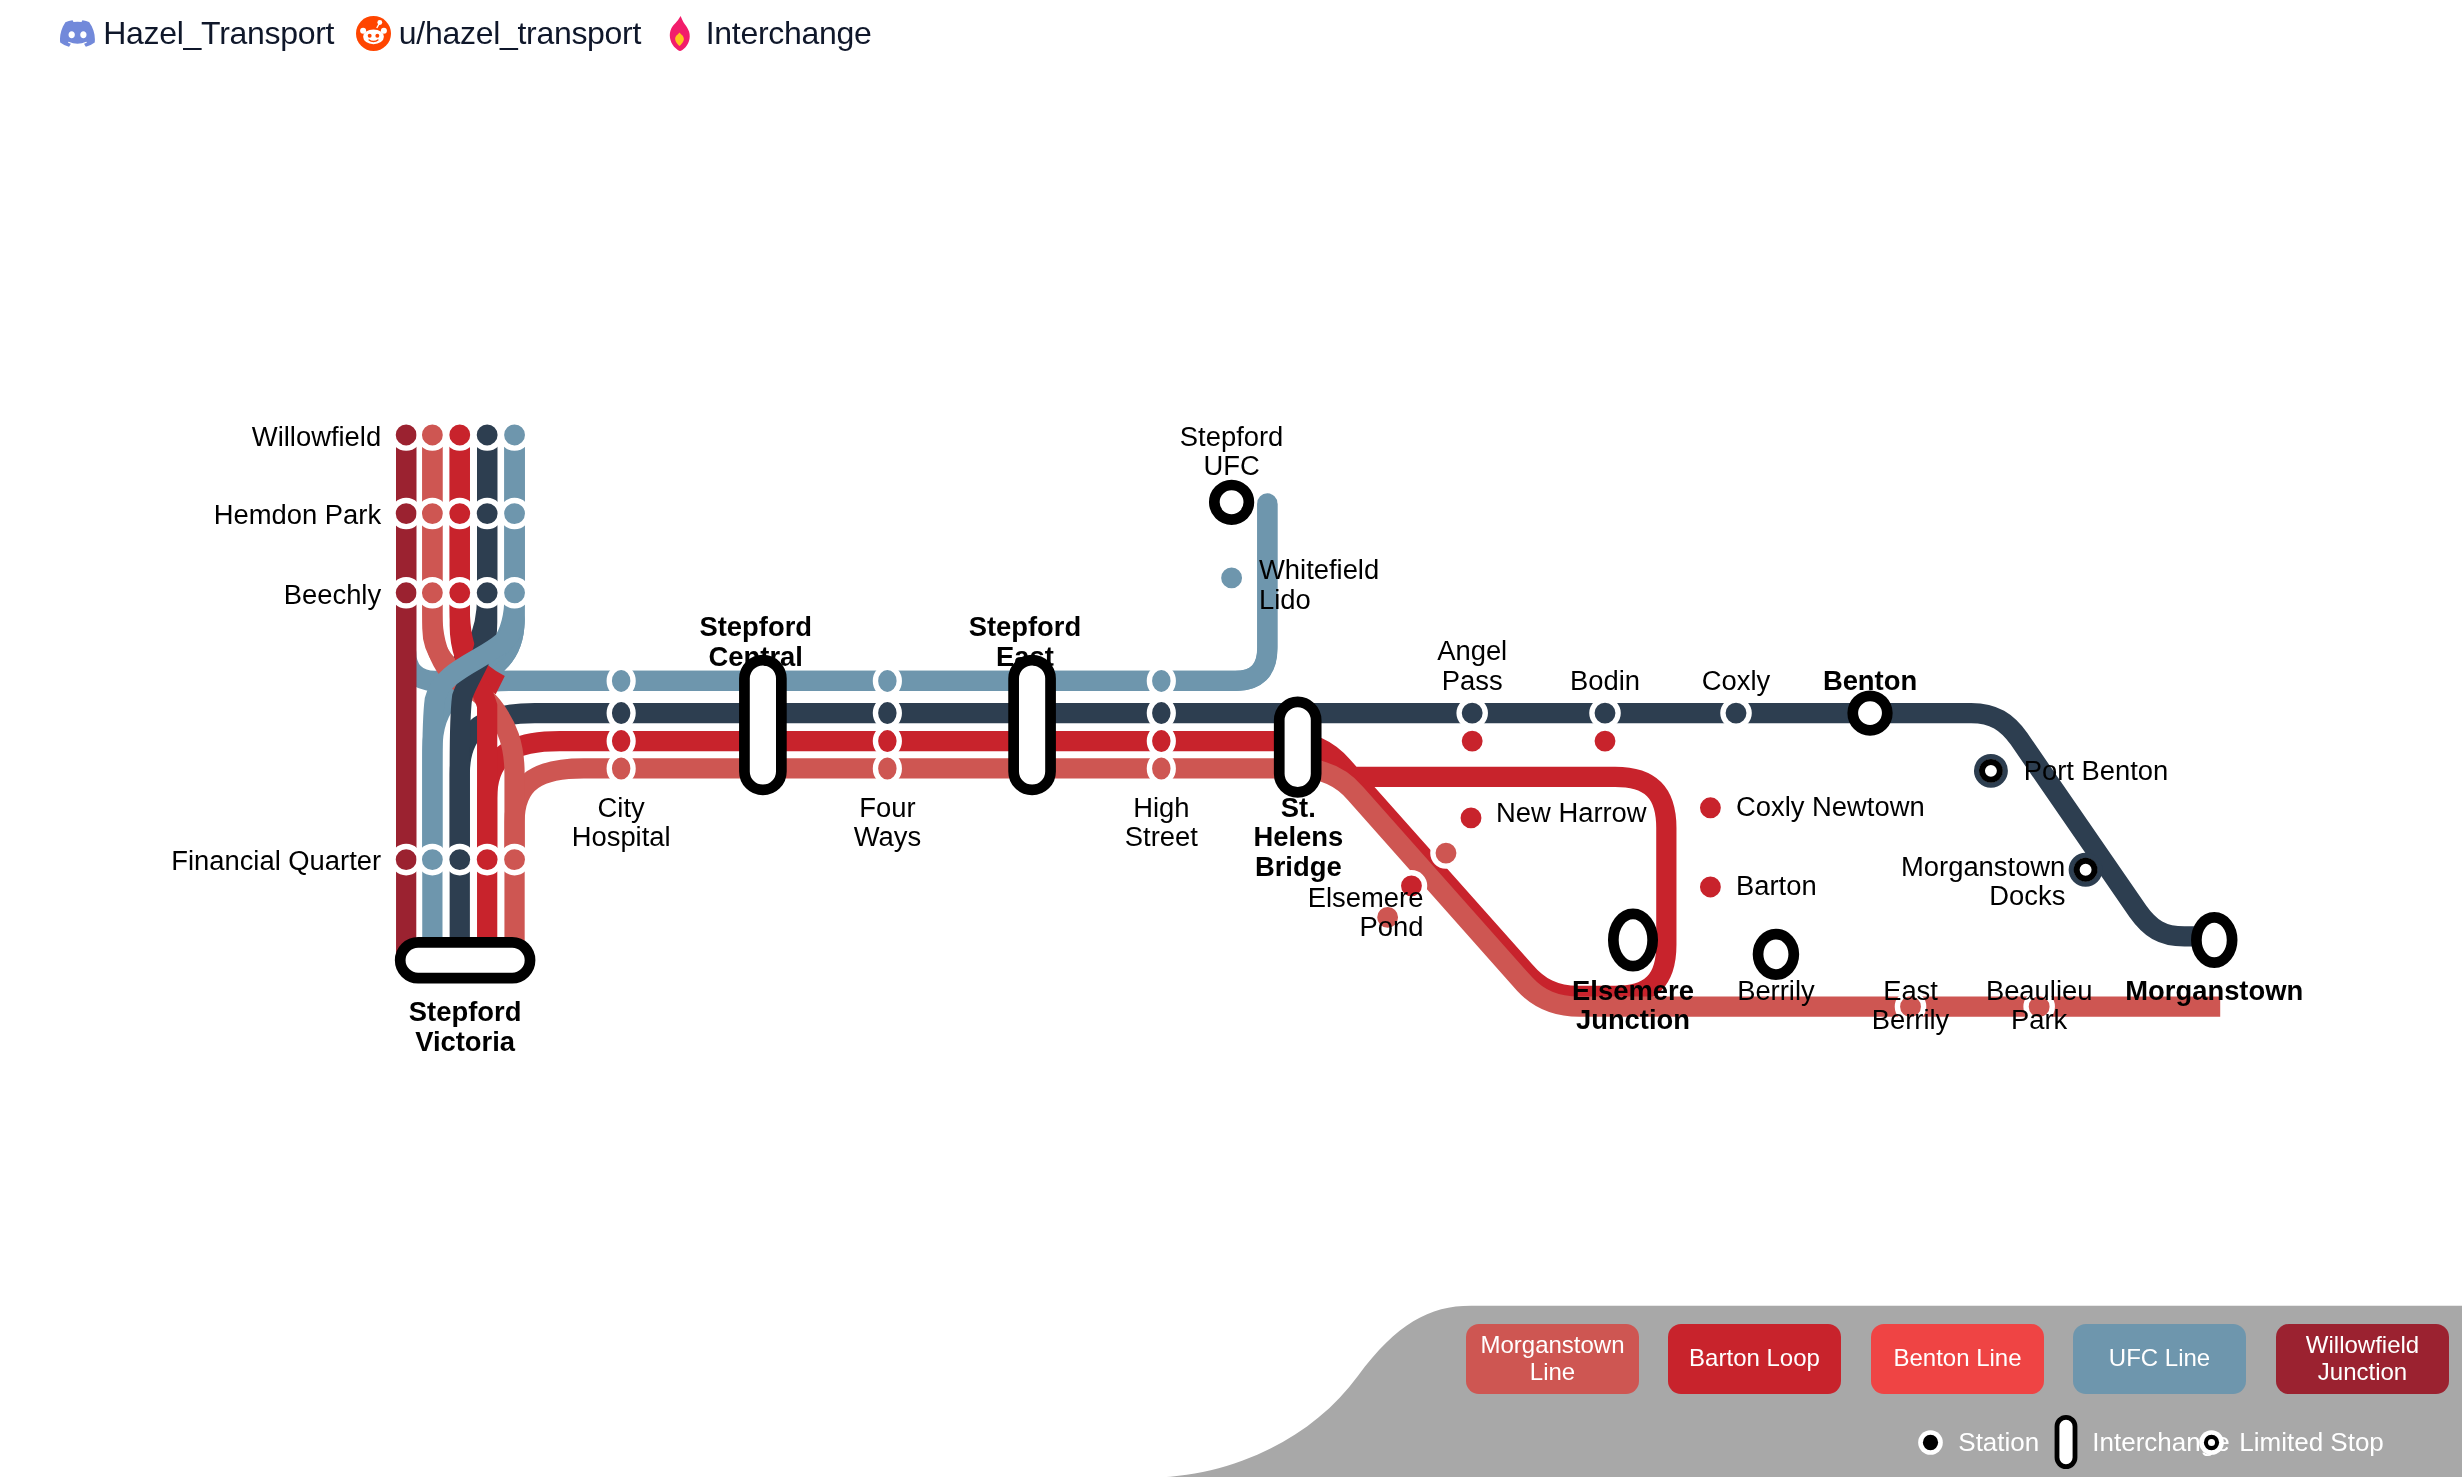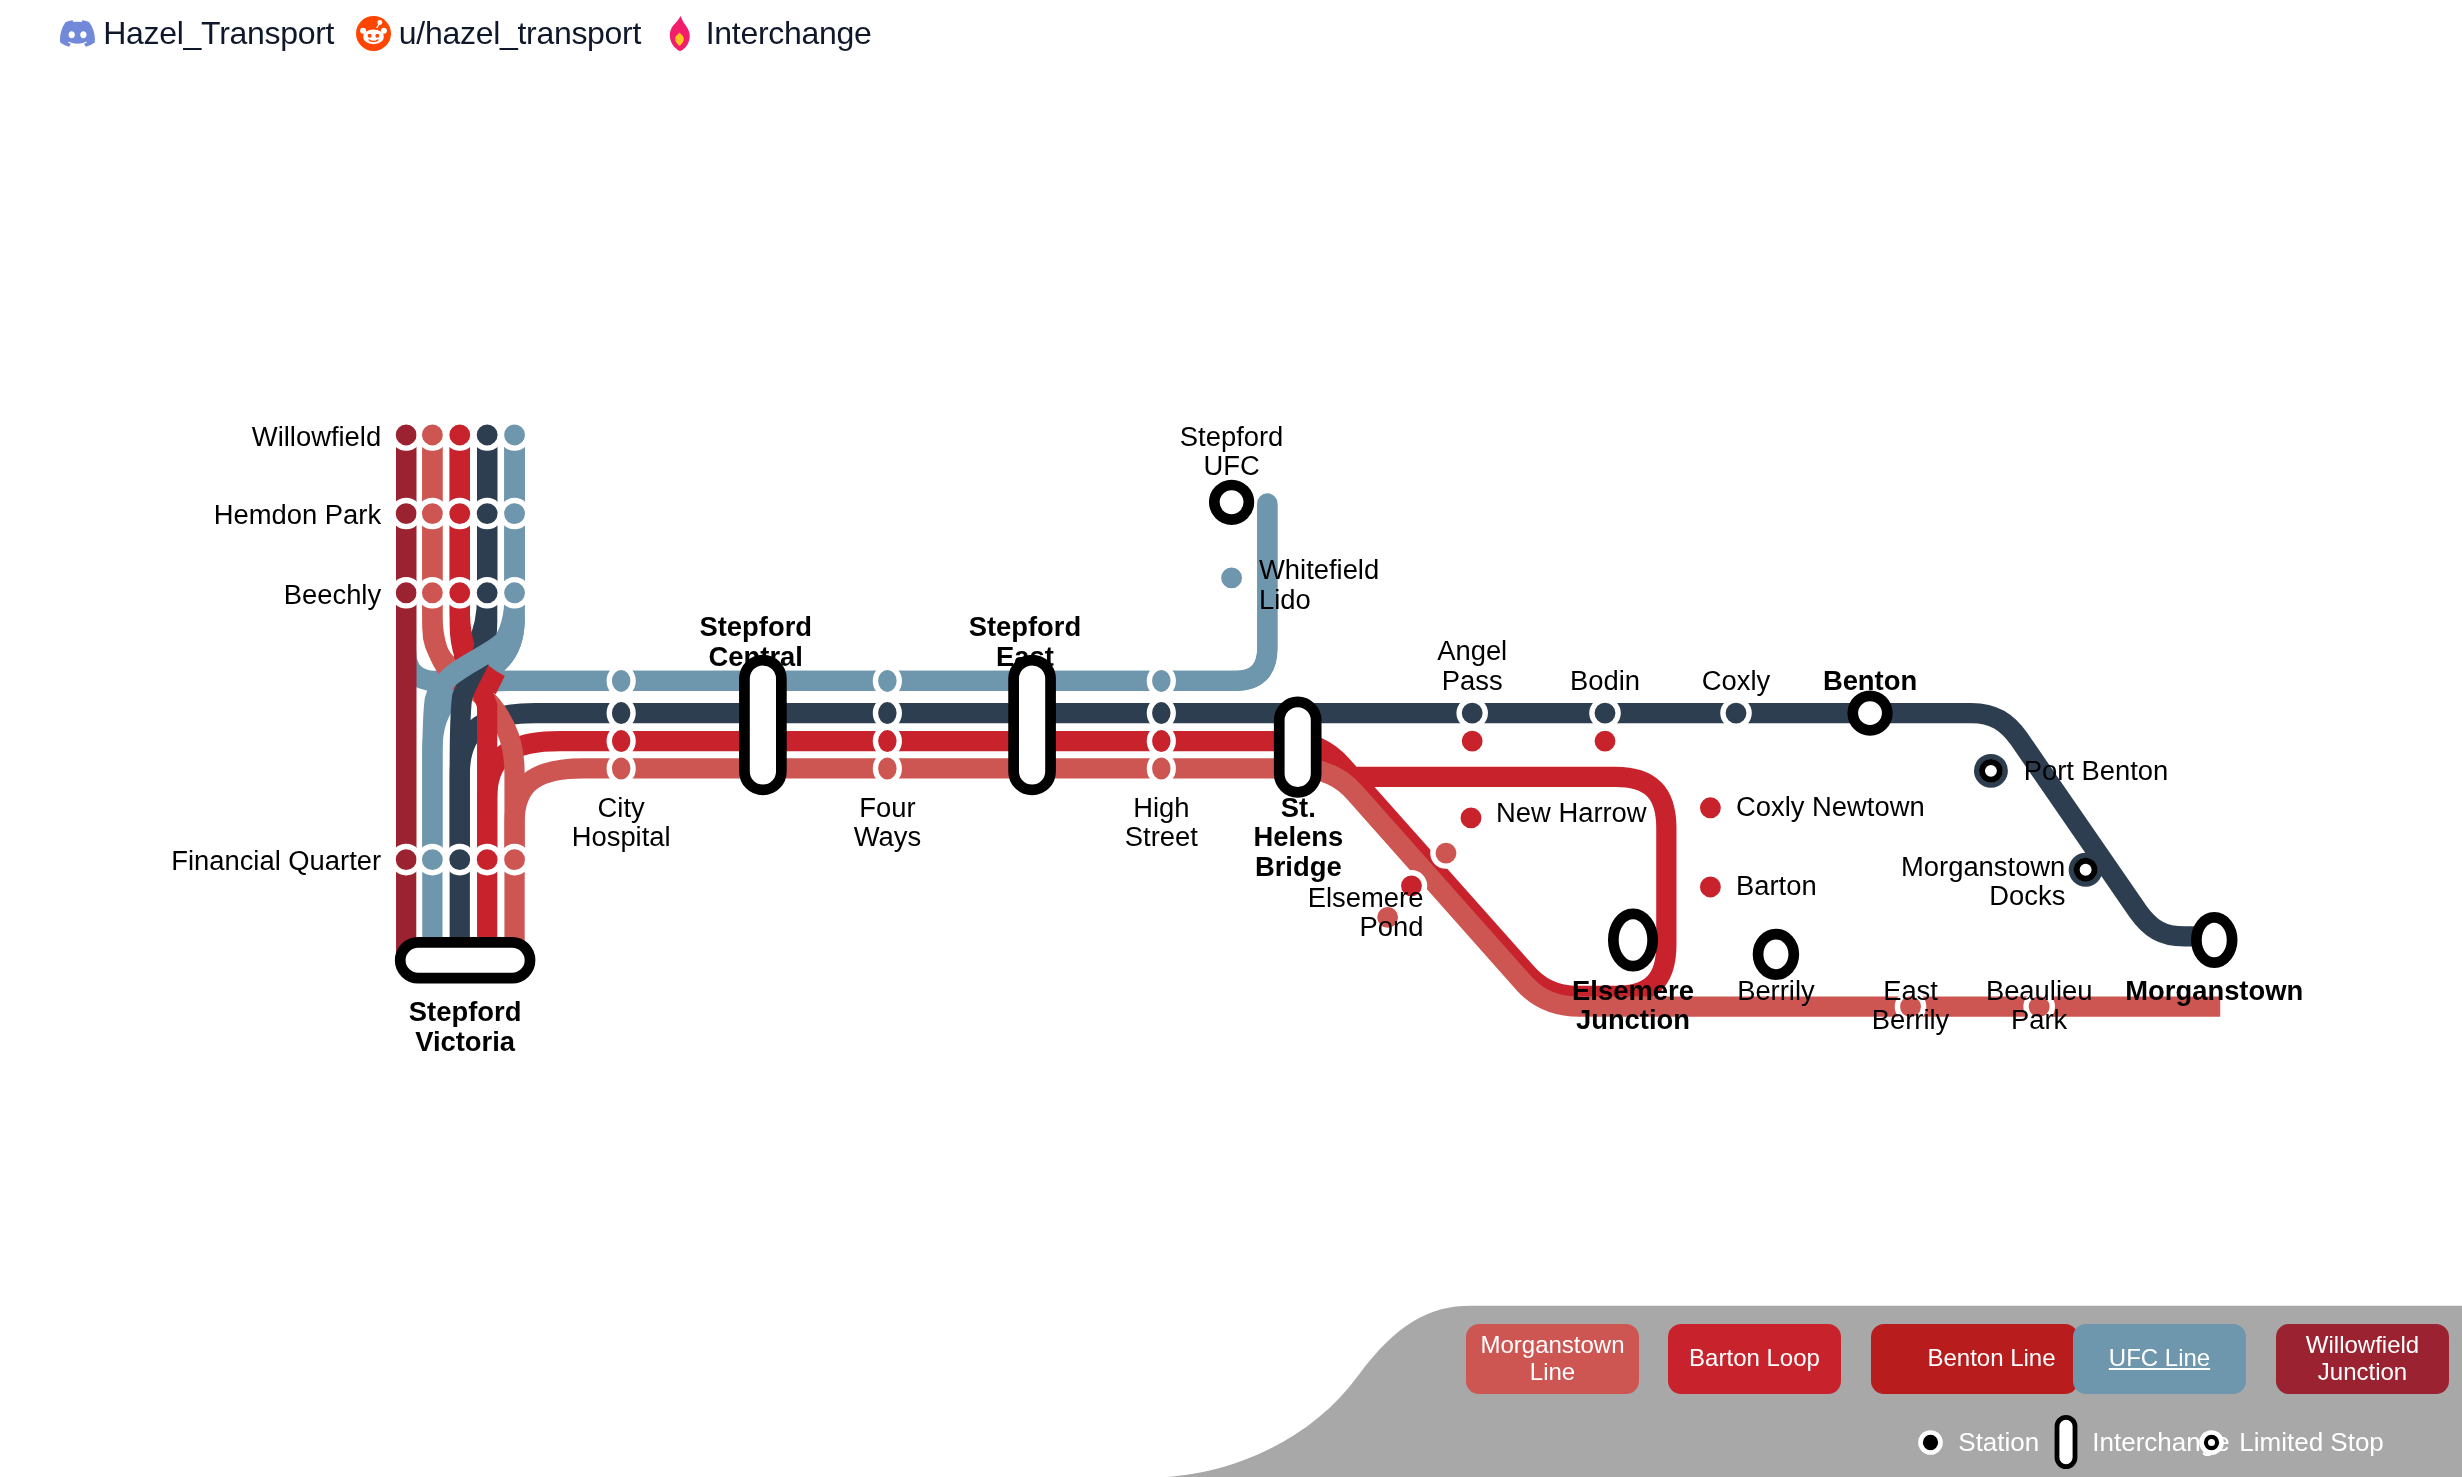--- a/index.html
+++ b/index.html
@@ -293,25 +293,25 @@
     <span>
       <span>Morganstown</span><br>
       <span>Line</span>
     </span>
   </div>
 
   <div class="badge" style="left:536px;top:25.6px;background:#C8232C;">
     <span>Barton Loop</span>
   </div>
 
-  <div class="badge" style="left:739px;top:25.6px;background:#b91c1c;padding-left:34px;">
+  <div class="badge" style="left:739px;top:25.6px;background:#ef4444;">
     <span>Benton Line</span>
   </div>
 
-  <div class="badge" style="left:941px;top:25.6px;background:#6E96AD;text-decoration:underline;">
+  <div class="badge" style="left:941px;top:25.6px;background:#6E96AD;">
     <span>UFC Line</span>
   </div>
 
   <div class="badge" style="left:1144px;top:25.6px;background:#9B2230;">
     <span>
       <span>Willowfield</span><br>
       <span>Junction</span>
     </span>
   </div>
 

